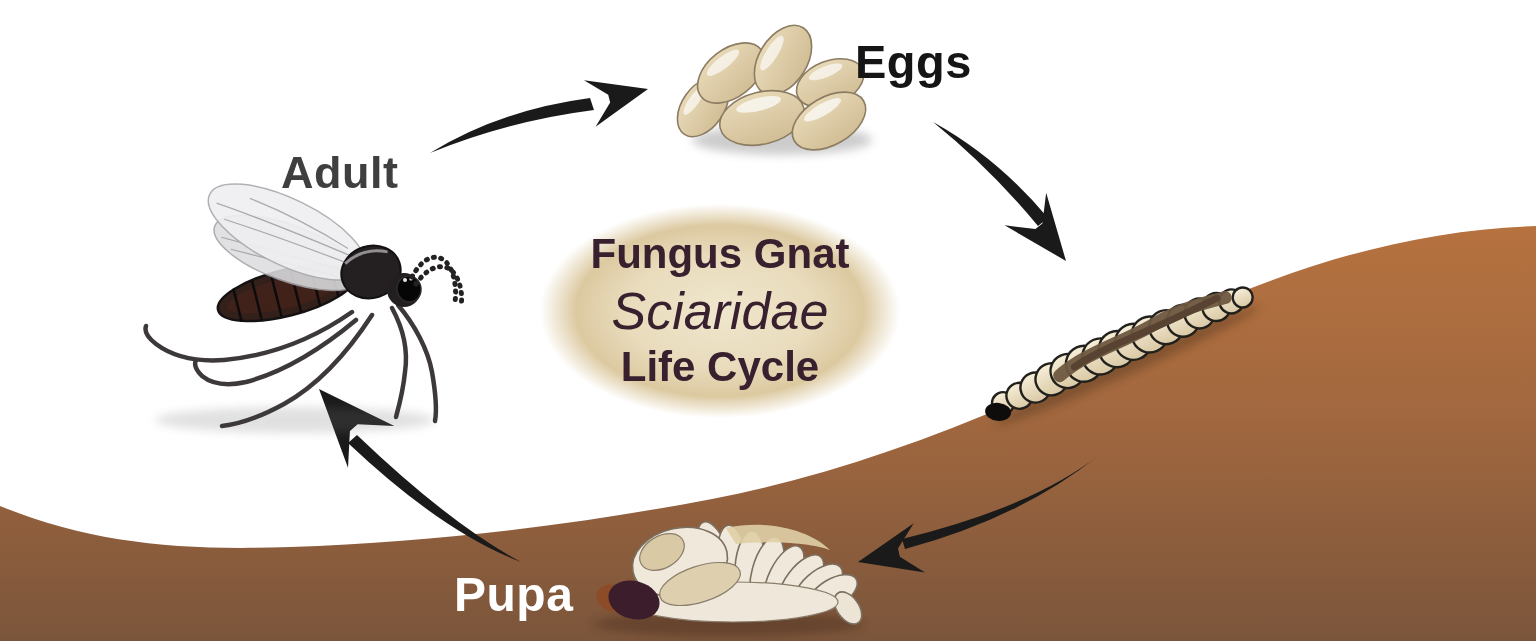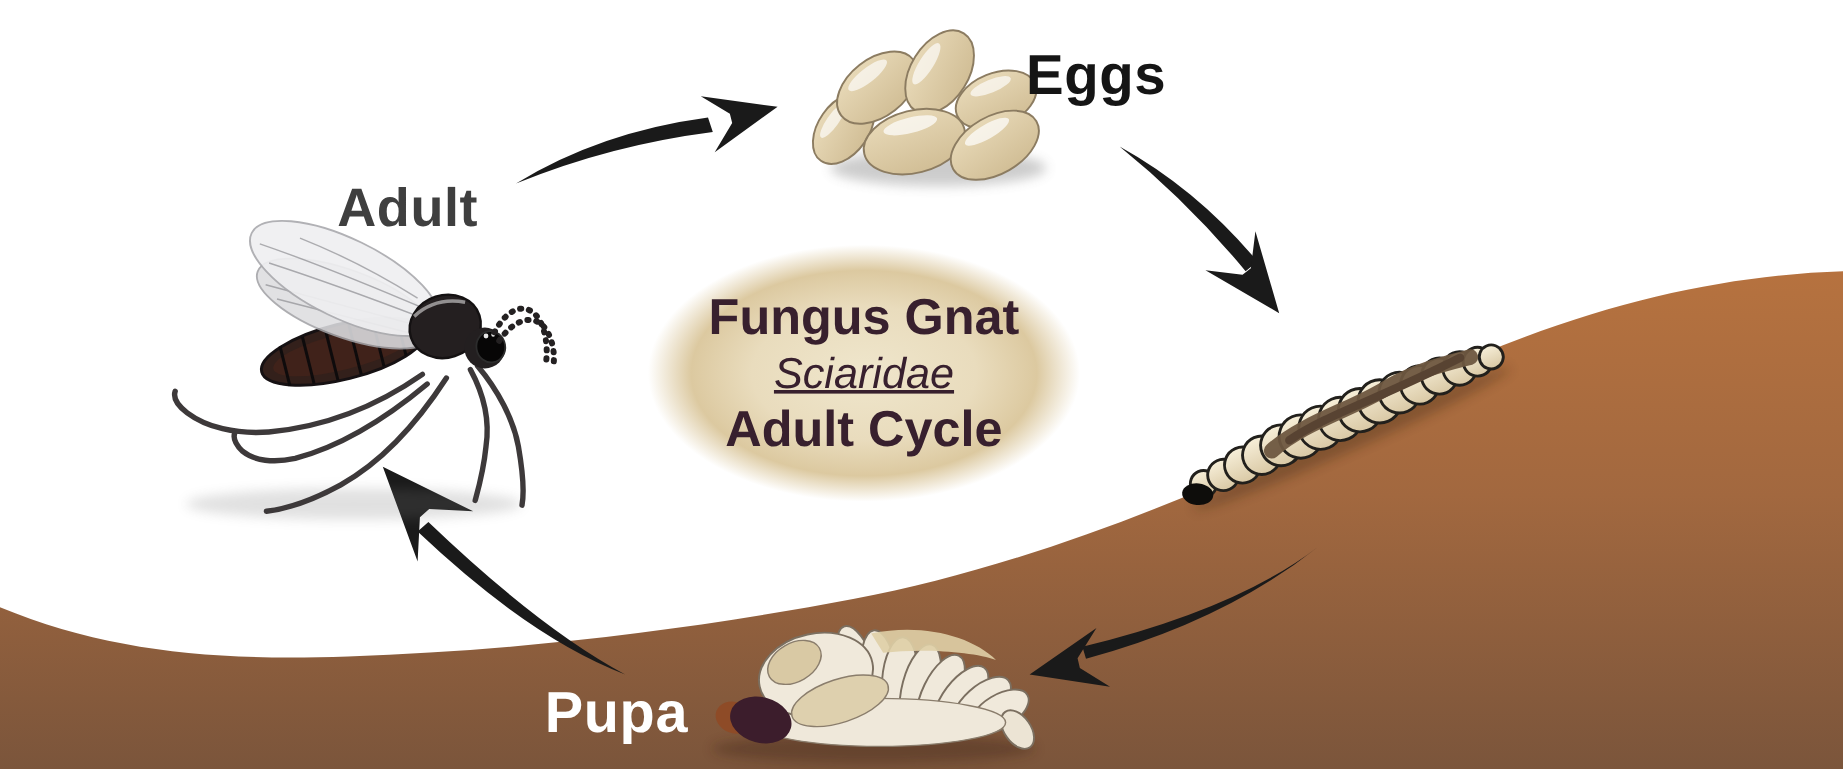--- a/index.html
+++ b/index.html
@@ -26,21 +26,21 @@
     position:absolute;
     left:540px; top:204px;
     width:360px; height:214px;
     background:radial-gradient(closest-side, #efe6cc 0%, #e9dcbd 52%, #dcc9a0 80%, rgba(221,202,162,0) 100%);
     display:flex;flex-direction:column;align-items:center;justify-content:center;
     text-align:center;
     color:#38202e;
     line-height:1.2;
   }
   .title-ellipse .t-bold{font-size:42px;font-weight:700;}
-  .title-ellipse .t-italic{font-size:36px;font-style:italic;font-weight:400;text-decoration:underline;}
+  .title-ellipse .t-italic{font-size:52px;font-style:italic;font-weight:400;}
 </style>
 </head>
 <body>
 
 <div class="canvas">
 
   <svg width="1536" height="641" viewBox="0 0 1536 641">
     <defs>
       <linearGradient id="soilGrad" x1="0" y1="226" x2="0" y2="641" gradientUnits="userSpaceOnUse">
         <stop offset="0" stop-color="#b6723f"></stop>
@@ -209,20 +209,20 @@
       <g stroke="#242122" stroke-width="5" fill="none" stroke-linecap="round" stroke-dasharray="1 6.5">
         <path d="M 412,277 C 422,258 436,252 446,262 C 454,270 457,288 455,302"></path>
         <path d="M 416,284 C 428,266 444,262 453,272 C 460,280 463,294 461,306"></path>
       </g>
     </g>
   </svg>
 
   <div class="title-ellipse">
     <div class="t-bold">Fungus Gnat</div>
     <div class="t-italic">Sciaridae</div>
-    <div class="t-bold">Adult Cycle</div>
+    <div class="t-bold">Life Cycle</div>
   </div>
 
   <div class="stage-label eggs">Eggs</div>
   <div class="stage-label adult">Adult</div>
   <div class="stage-label pupa">Pupa</div>
 
 </div>
 
 </body></html>

